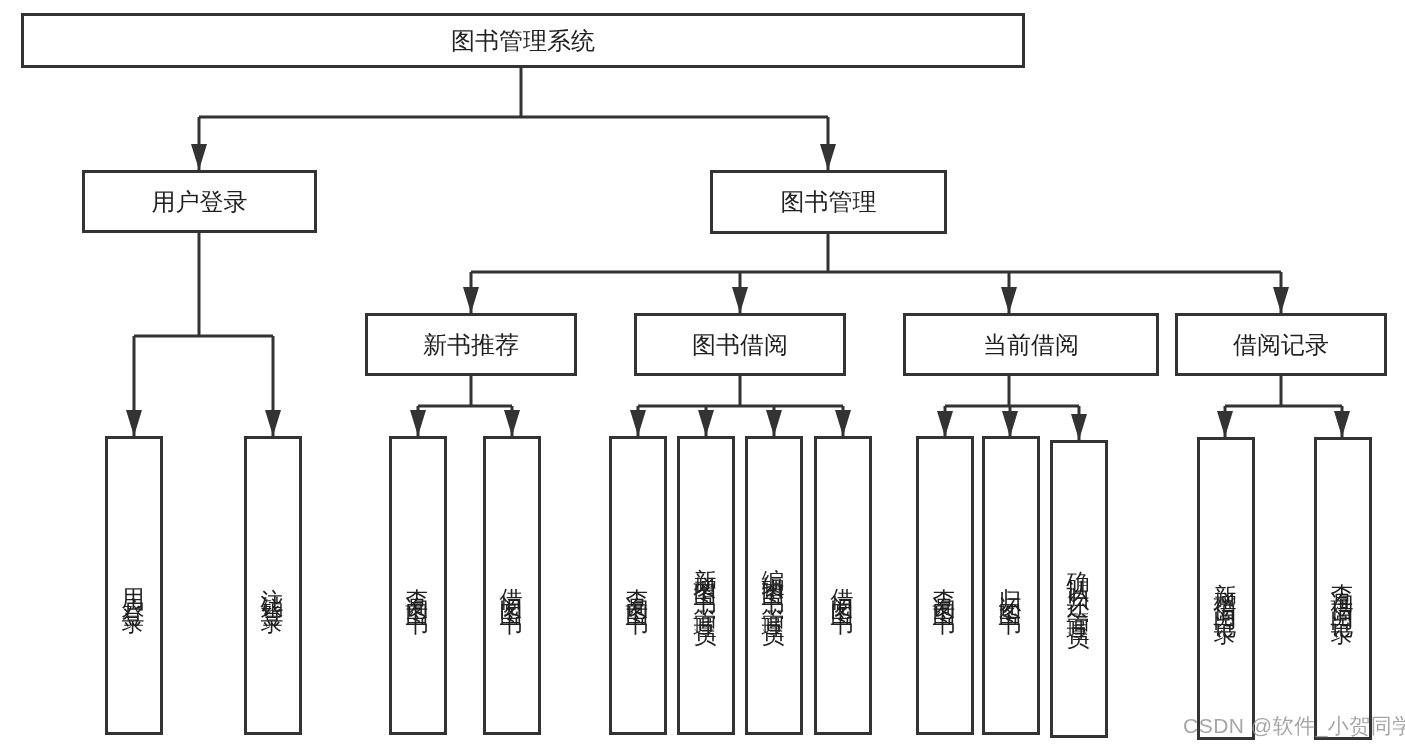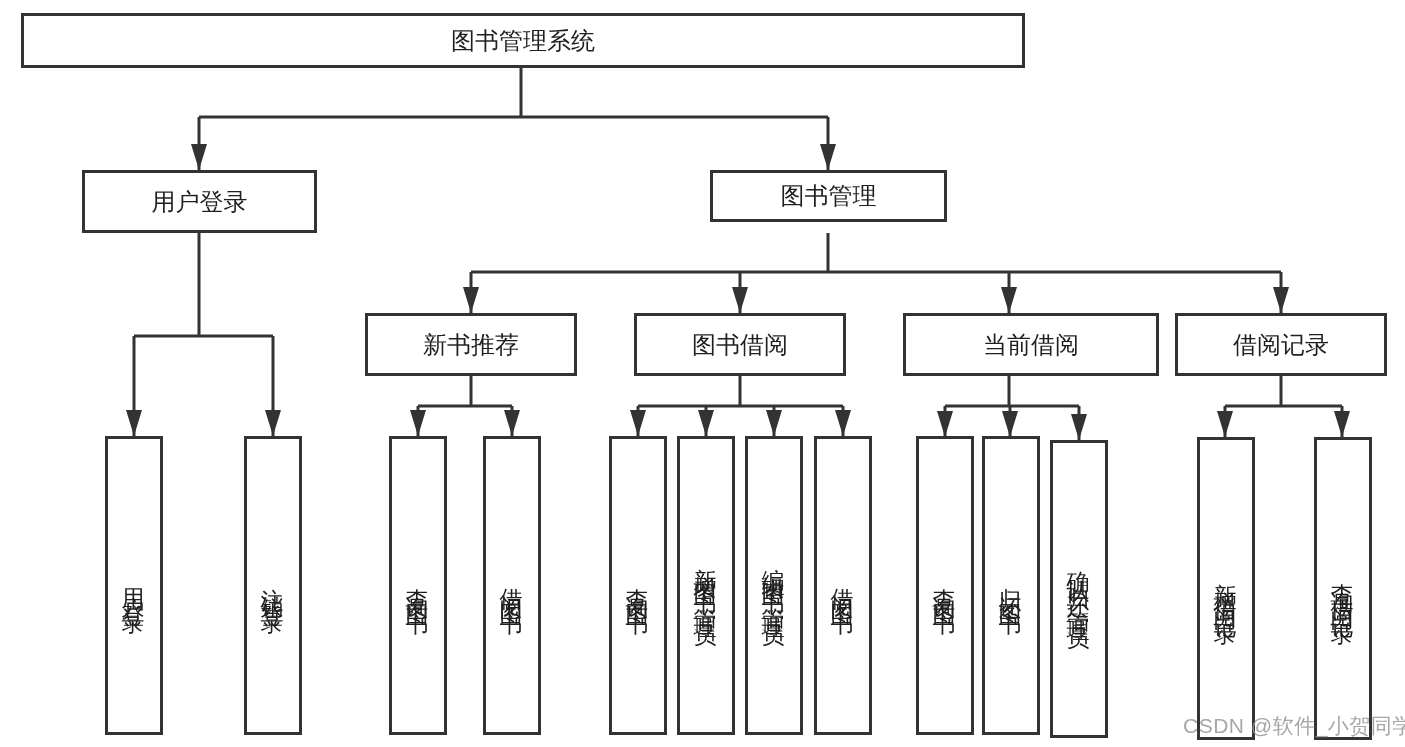--- a/index.html
+++ b/index.html
@@ -14,21 +14,21 @@
     font-size:24px;font-weight:500;color:#1f1f1f;white-space:nowrap;z-index:2;text-align:center;
   }
   .leaf{
     writing-mode:vertical-rl;text-orientation:mixed;
     top:436px;width:58px;height:299px;letter-spacing:8px;font-size:23px;
     white-space:normal;
   }
   
   #n-root{left:21px;top:13px;width:1004px;height:55px;}
   #n-user-login{left:82px;top:170px;width:235px;height:63px;}
-  #n-book-mgmt{left:710px;top:170px;width:237px;height:52px;}
+  #n-book-mgmt{left:710px;top:170px;width:237px;height:64px;}
   #n-new-books{left:365px;top:313px;width:212px;height:63px;}
   #n-book-borrow{left:634px;top:313px;width:212px;height:63px;}
   #n-current-borrow{left:903px;top:313px;width:256px;height:63px;}
   #n-borrow-records{left:1175px;top:313px;width:212px;height:63px;}
   
   #l-ul-1{left:105px;}
   #l-ul-2{left:244px;}
   #l-nb-1{left:389px;}
   #l-nb-2{left:483px;}
   #l-bb-1{left:609px;}

